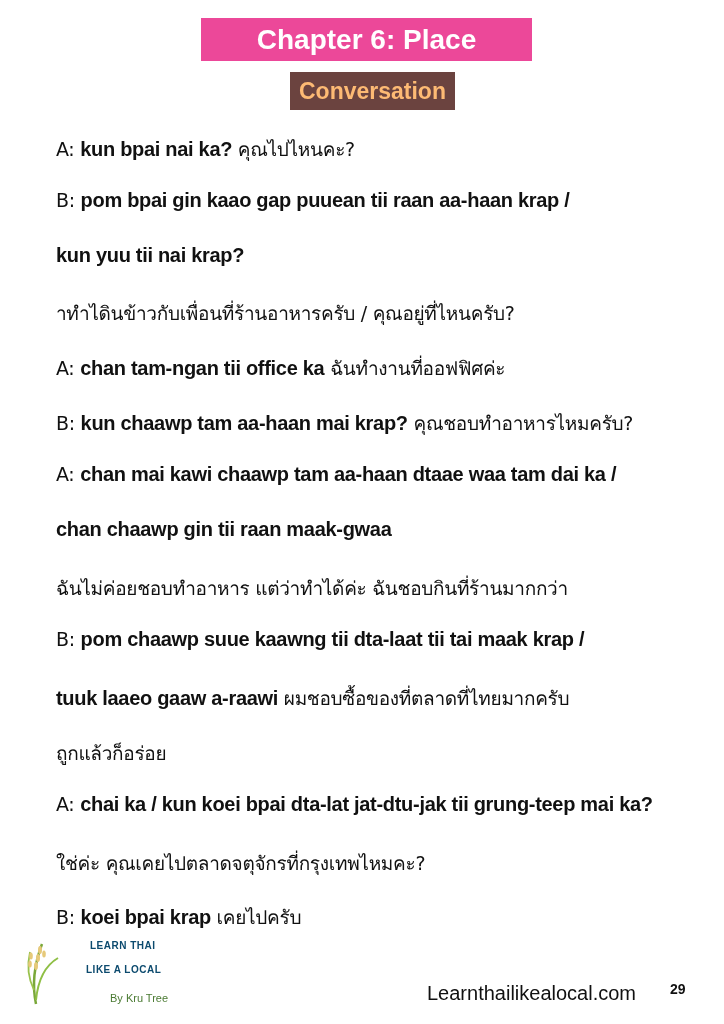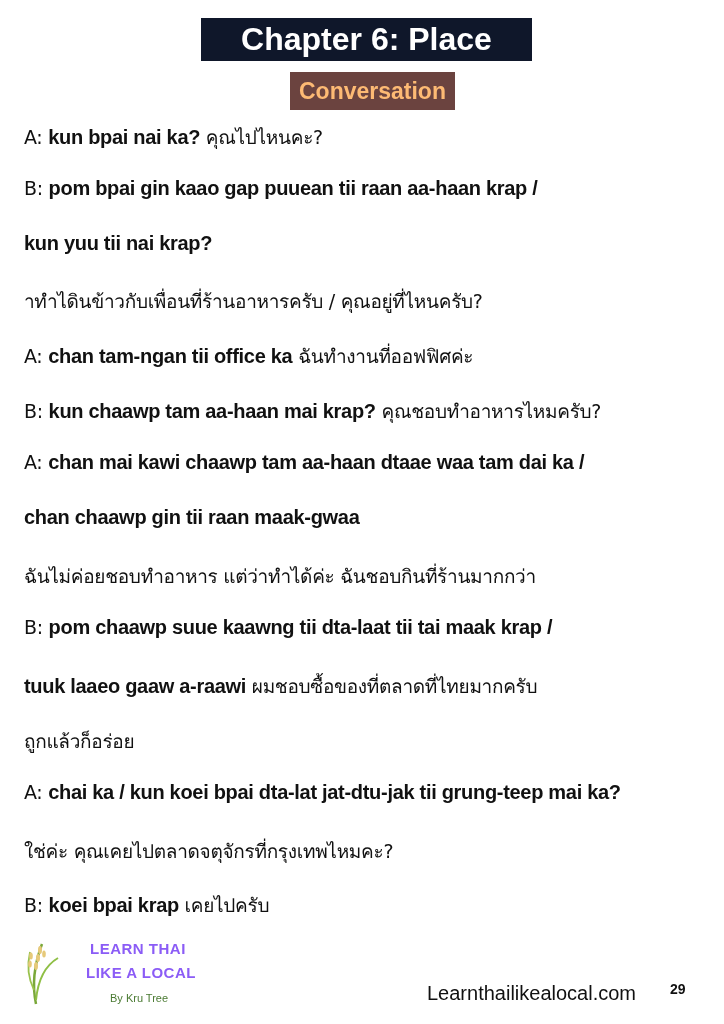--- a/index.html
+++ b/index.html
@@ -1,31 +1,31 @@
 <!DOCTYPE html>
 <html><head>
 <meta charset="utf-8">
 <style>
   html, body { margin:0; padding:0; }
   body { width:724px; height:1024px; background:#ffffff; position:relative; overflow:hidden;
          font-family:"DejaVu Sans", sans-serif; color:#111; }
-  .chapter-banner { position:absolute; left:201px; top:18px; width:331px; height:43px; background:#0f172a;
-         color:#fff; font-family:"Liberation Sans", sans-serif; font-weight:bold; font-size:32px;
+  .chapter-banner { position:absolute; left:201px; top:18px; width:331px; height:43px; background:#ec4899;
+         color:#fff; font-family:"Liberation Sans", sans-serif; font-weight:bold; font-size:28px;
          display:flex; align-items:center; justify-content:center;text-align:right; }
   .section-banner { position:absolute; left:290px; top:72px; width:165px; height:38px; background:#6b433f;
          color:#fdba74; font-family:"Liberation Sans", sans-serif; font-weight:bold; font-size:23px;
          display:flex; align-items:center; justify-content:center; }
-  .line { position:absolute; left:24px; font-size:19px; white-space:nowrap; letter-spacing:-0.3px; }
+  .line { position:absolute; left:56px; font-size:19px; white-space:nowrap; letter-spacing:-0.3px;margin-top:12px; }
   .line .spk { font-weight:normal; }
   .line .rom { font-weight:bold; font-family:"Liberation Sans", sans-serif; font-size:20px; }
   .line .thai { font-weight:normal; }
   .logo { position:absolute; left:22px; top:940px; width:200px; height:70px; }
   .logo svg { position:absolute; left:0; top:0; }
   .logo .t1, .logo .t2 { position:absolute; left:68px; font-family:"Liberation Sans", sans-serif;
-         font-weight:bold; font-size:15px; color:#8b5cf6; letter-spacing:0.5px; }
+         font-weight:bold; font-size:10px; color:#0c4a6e; letter-spacing:0.5px; }
   .logo .t1 { top:0; } .logo .t2 { top:24px; left:64px; }
   .logo .by { position:absolute; left:88px; top:52px; font-family:"Liberation Sans", sans-serif;
          font-weight:normal; font-size:11px; color:#4a7a32; }
   .footer-site { position:absolute; left:427px; top:982px; font-family:"Liberation Sans", sans-serif;
          font-size:20px; color:#111;text-align:center; }
   .footer-page { position:absolute; left:670px; top:981px; font-family:"Liberation Sans", sans-serif;
          font-size:14px; font-weight:bold; color:#111; }
 </style>
 </head>
 <body>

